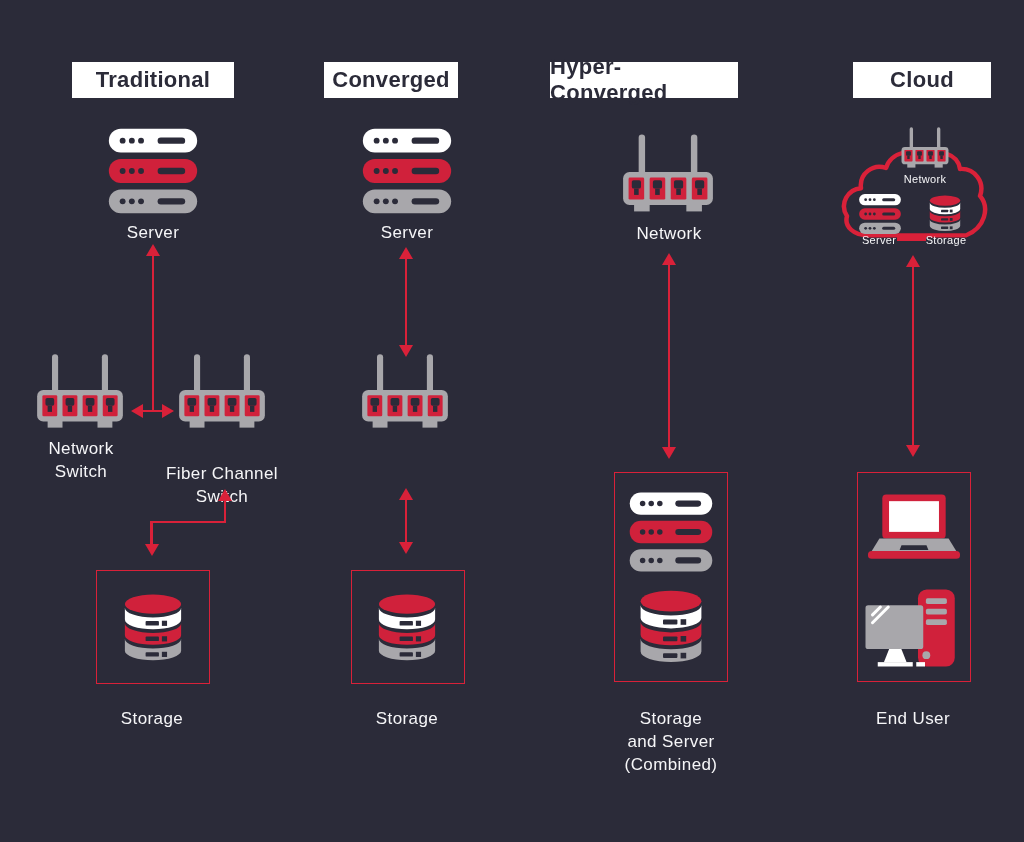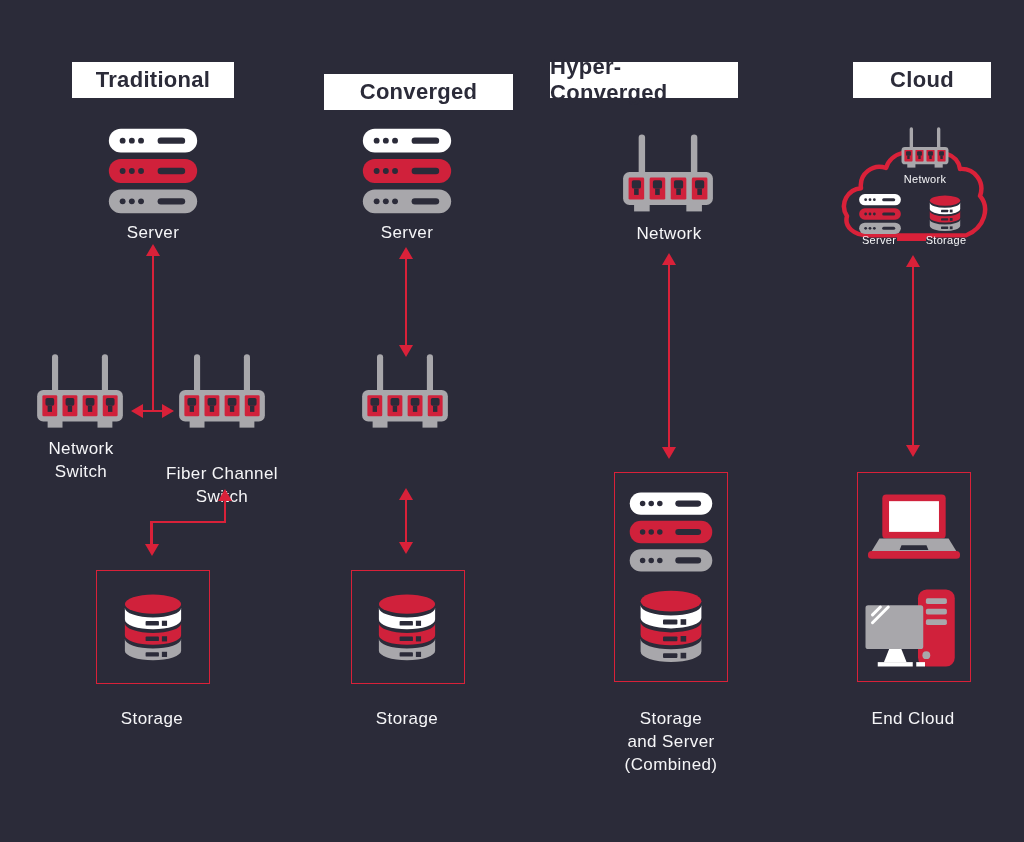--- a/index.html
+++ b/index.html
@@ -121,21 +121,21 @@
       <path d="M29 72 L43 72 L49 87 L23 87 Z" fill="var(--white)"></path>
       <rect x="16" y="87" width="40" height="5" fill="var(--white)"></rect>
       <rect x="60" y="87" width="10" height="5" fill="var(--white)"></rect>
     </symbol>
   </defs>
 </svg>
 
 <div id="canvas">
 
   <div class="hdr" style="left:72px;top:62px;width:162px">Traditional</div>
-  <div class="hdr" style="left:324px;top:74px;width:189px">Converged</div>
+  <div class="hdr" style="left:324px;top:62px;width:134px">Converged</div>
   <div class="hdr" style="left:550px;top:62px;width:188px">Hyper-Converged</div>
   <div class="hdr" style="left:853px;top:62px;width:138px">Cloud</div>
 
   <svg class="ico" style="left:107px;top:126px" width="92" height="90" preserveAspectRatio="none">
       <use href="#sym-server"></use>
     </svg>
   <div class="label" style="left:153px;top:221px">Server</div>
 
   <div class="tri up" style="left:146px;top:244px"></div>
   <div class="line" style="left:151.75px;top:254px;width:2.5px;height:157px"></div>
@@ -230,15 +230,15 @@
   <div class="line" style="left:911.75px;top:265px;width:2.5px;height:182px"></div>
   <div class="tri down" style="left:906px;top:445px"></div>
 
   <div class="obox" style="left:857px;top:472px;width:112px;height:208px"></div>
   <svg class="ico" style="left:866px;top:492px" width="96" height="74" preserveAspectRatio="none">
       <use href="#sym-laptop"></use>
     </svg>
   <svg class="ico" style="left:861px;top:586px" width="100" height="84" preserveAspectRatio="none">
       <use href="#sym-desktop"></use>
     </svg>
-  <div class="label" style="left:913px;top:707px">End Cloud</div>
+  <div class="label" style="left:913px;top:707px">End User</div>
 
 </div>
 
 </body></html>

